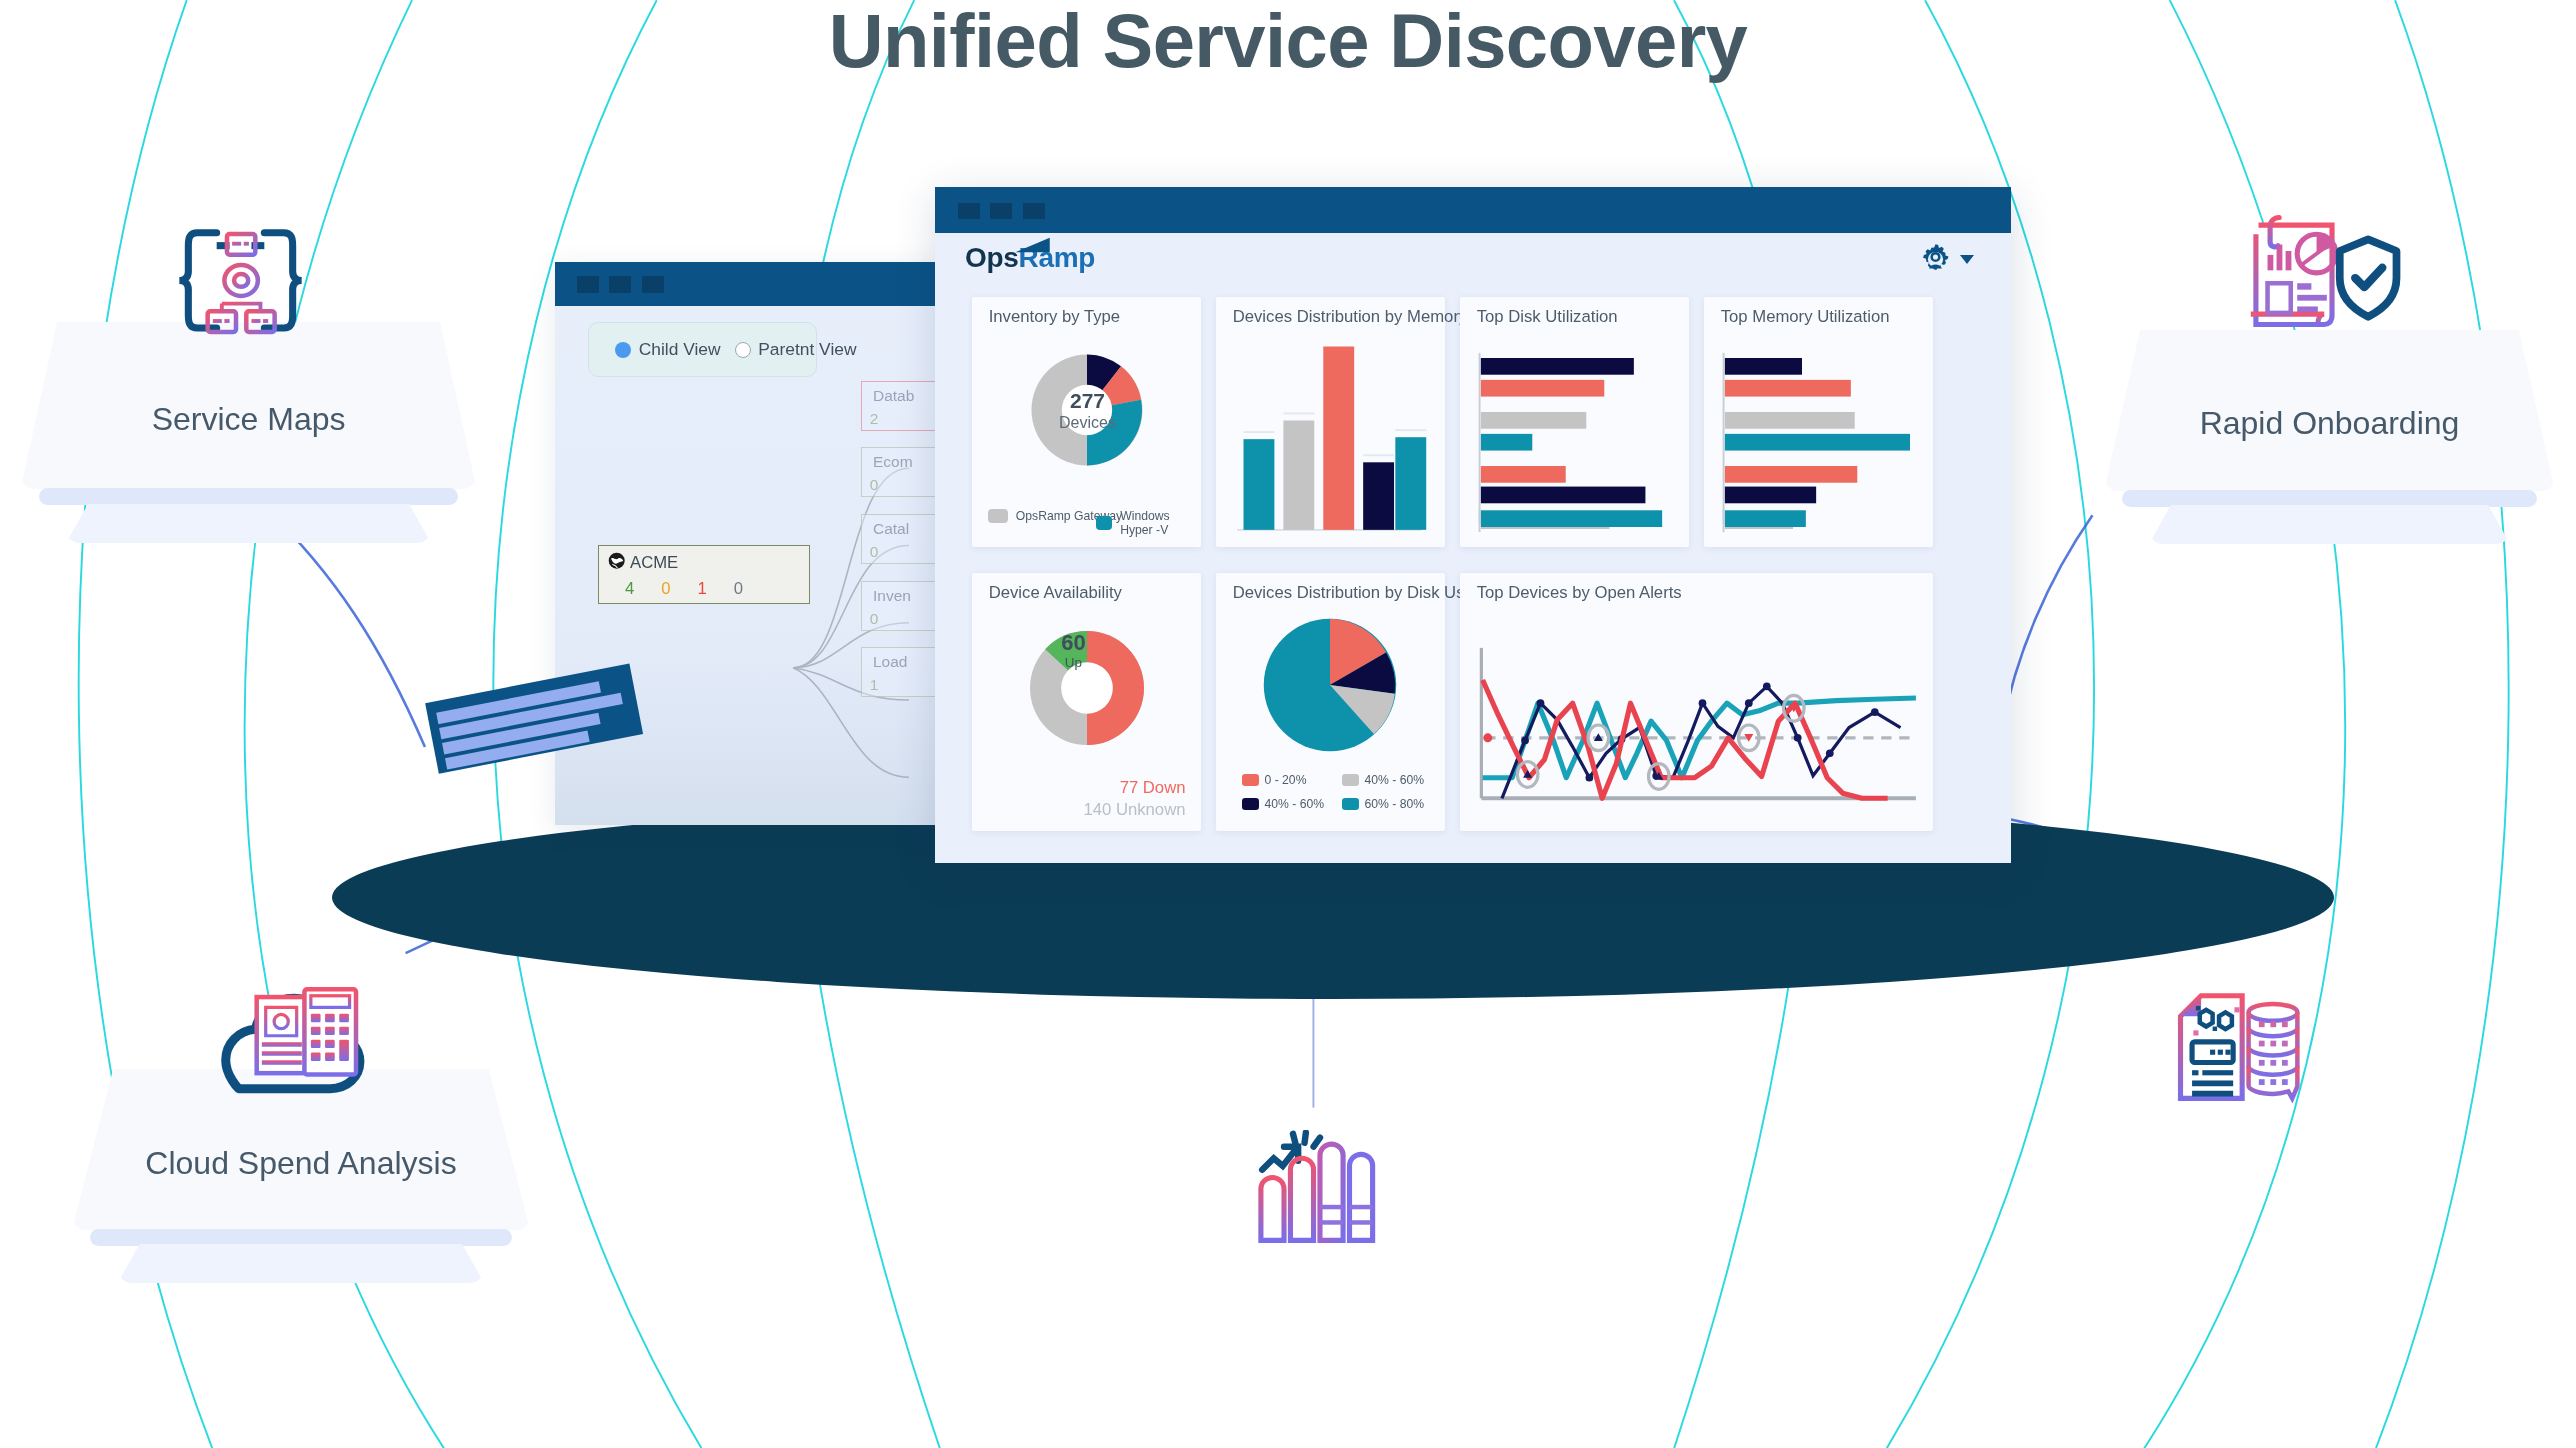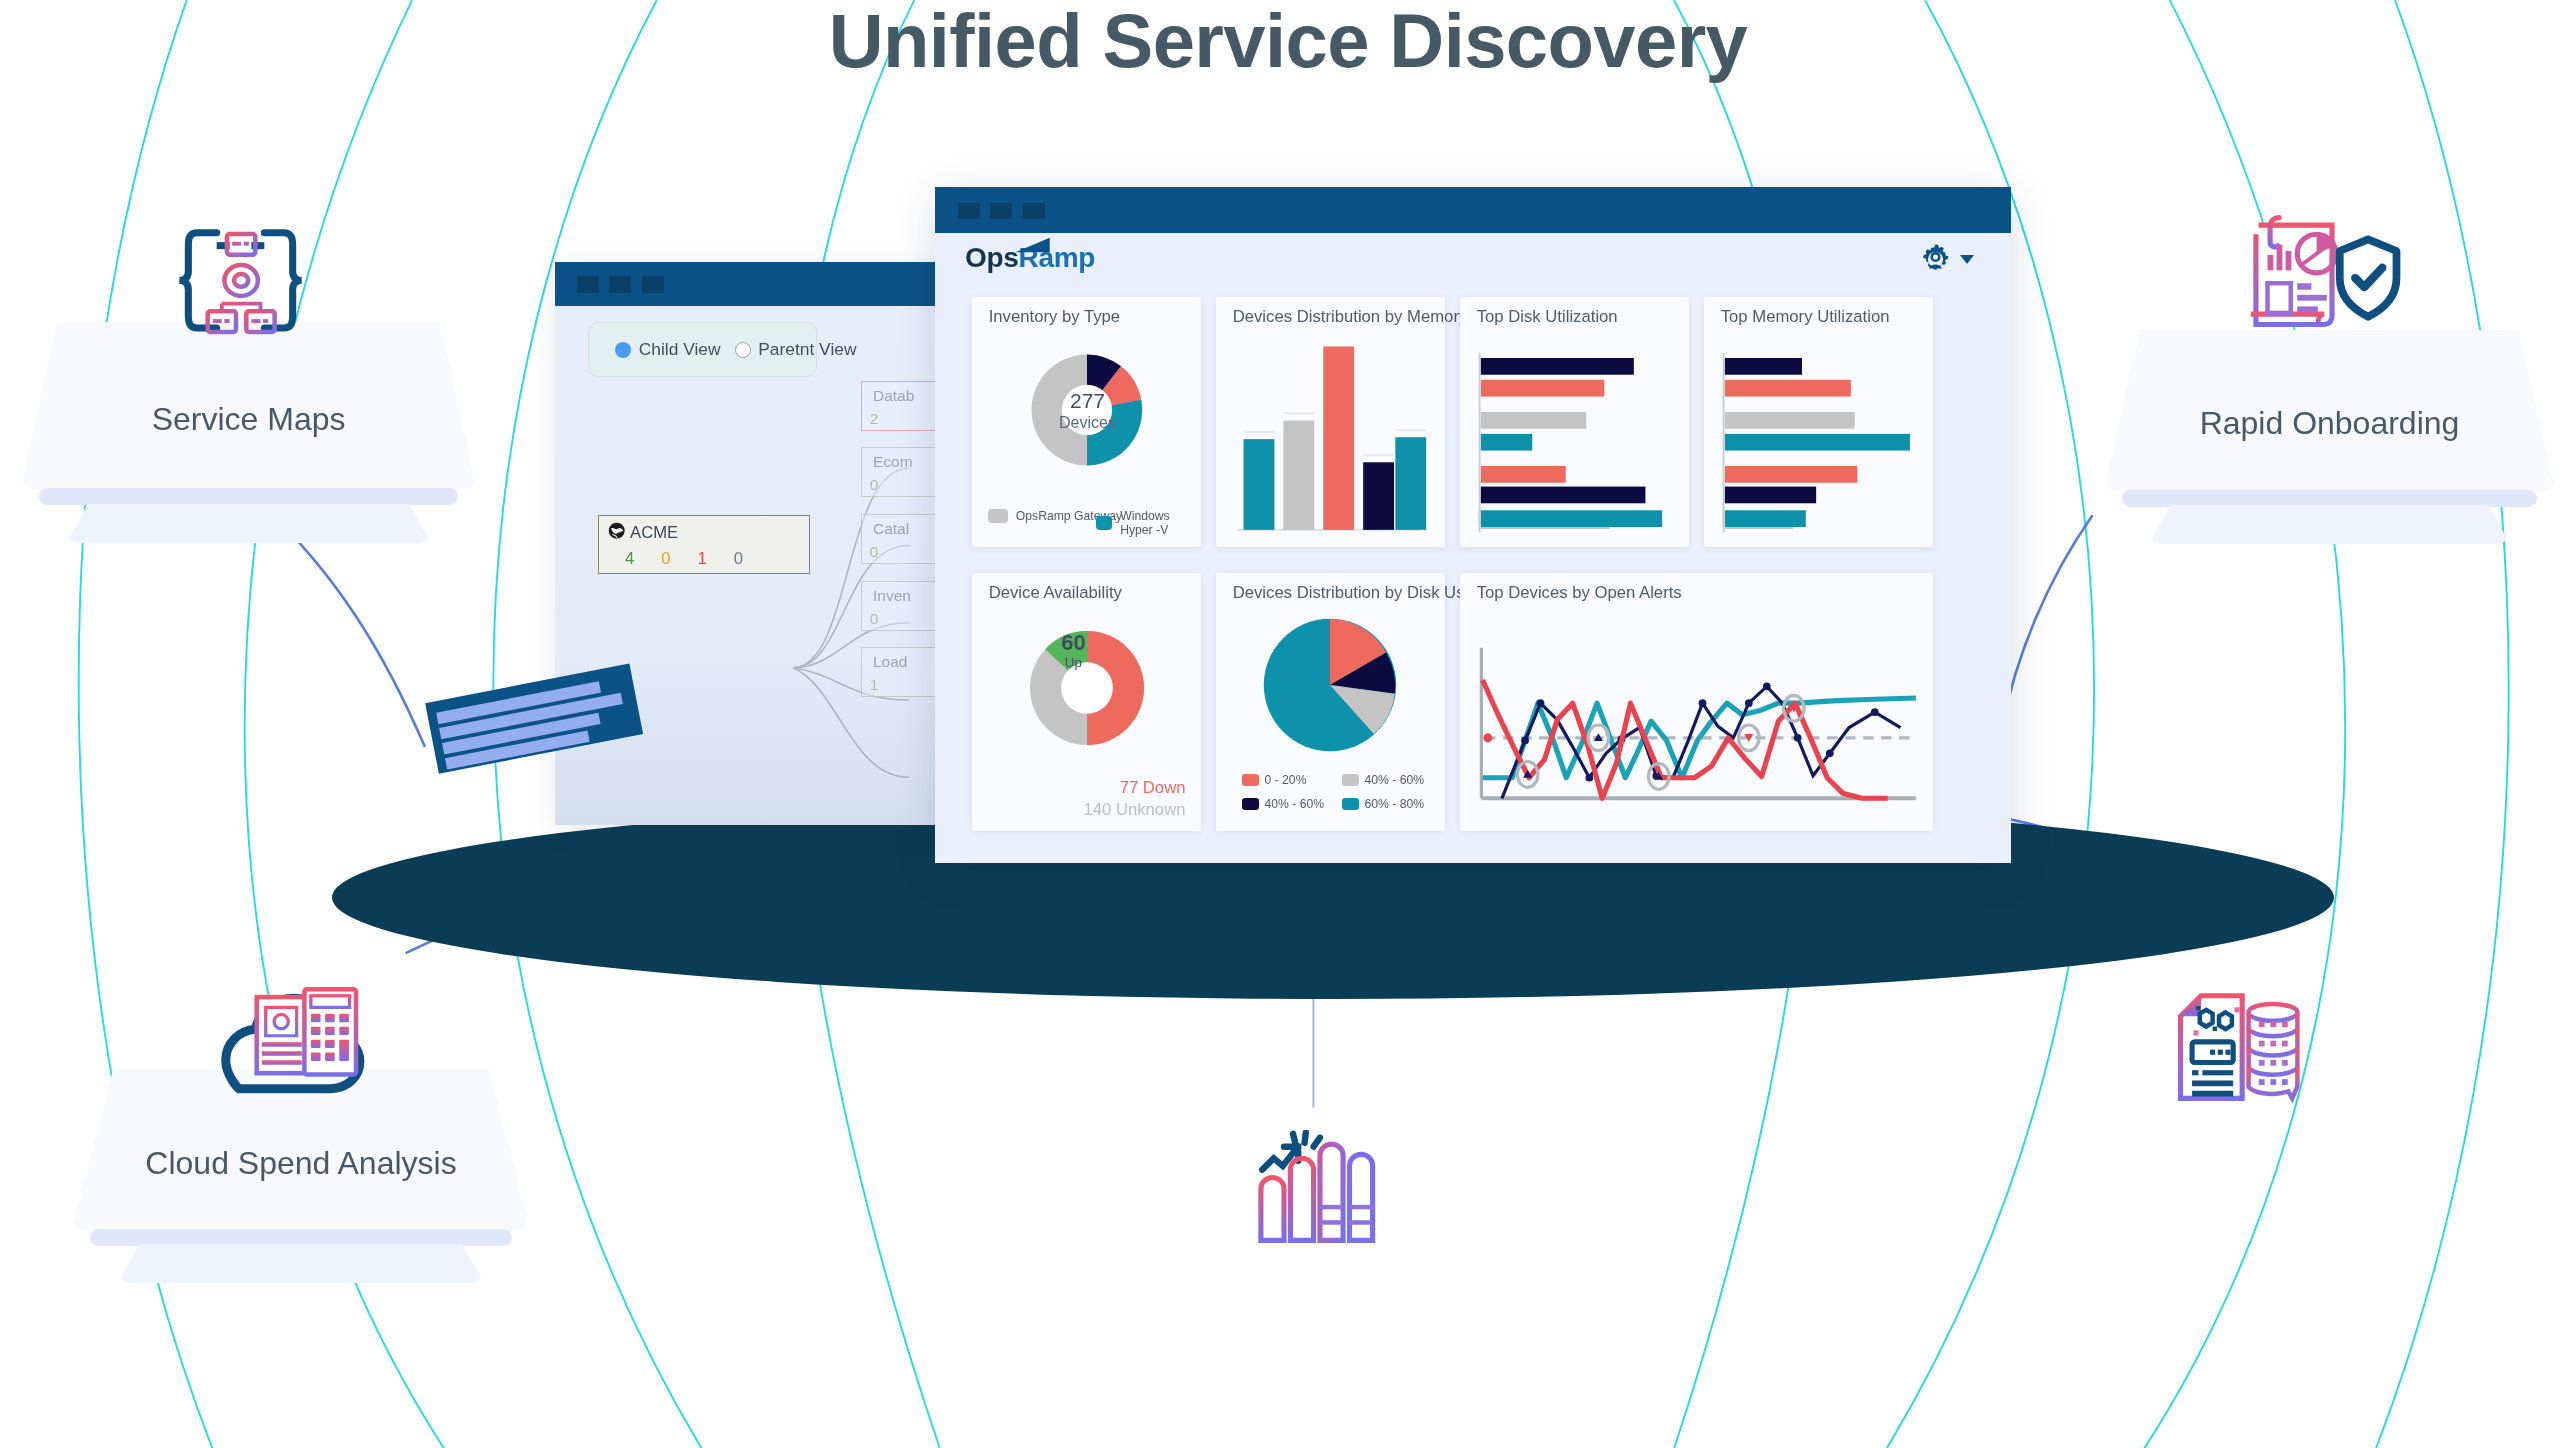--- a/index.html
+++ b/index.html
@@ -65,21 +65,21 @@
     background:#e2f0f2;border:1.3px solid #cfe2e6;border-radius:10.3px;
     display:flex;align-items:center;gap:14px;padding-left:26px;box-sizing:border-box;
   }
   .radio{display:flex;align-items:center;gap:7.7px;}
   .radio .rdot{width:16px;height:16px;border-radius:50%;}
   .rdot.on{background:#4a9bf0;}
   .rdot.off{background:#ffffff;border:1.3px solid #9aa6b3;box-sizing:border-box;}
   .radio span{font-size:17.4px;color:#41505e;white-space:nowrap;}
 
   .acme-node{
-    position:absolute;left:598px;top:515px;width:212px;height:59px;
+    position:absolute;left:598px;top:545px;width:212px;height:59px;
     background:#f0f0ec;border:1.3px solid #7b8a63;box-sizing:border-box;text-align:center;
   }
   .acme-title{position:absolute;left:31px;top:7px;font-size:16.7px;color:#3d4a57;}
   .acme-globe{position:absolute;left:9px;top:6.4px;width:17.4px;height:17.4px;}
   .acme-counts{position:absolute;left:26px;top:33px;display:flex;gap:27px;font-size:16.7px;}
 
   .tree-node{
     position:absolute;width:76px;height:50px;box-sizing:border-box;
     background:rgba(233,240,252,.45);
   }
@@ -461,21 +461,21 @@
       <div class="card" style="left:37px;top:64px;width:229px;height:250px;">
         <div class="card-title">Inventory by Type</div>
         <svg style="position:absolute;left:41px;top:39px;" width="148" height="148" viewBox="0 0 200 200">
           <circle cx="100" cy="100" r="75" fill="#c4c4c4"></circle>
           <path d="M100 100 L 100 25 A 75 75 0 0 1 146 41 Z" fill="#0b0b42"></path>
           <path d="M100 100 L 146 41 A 75 75 0 0 1 173 86 Z" fill="#ef6a5e"></path>
           <path d="M100 100 L 173 86 A 75 75 0 0 1 100 175 Z" fill="#0e92ab"></path>
           <circle cx="100" cy="100" r="34" fill="#ffffff"></circle>
         </svg>
         <div style="position:absolute;left:115px;top:92px;width:0;text-align:center;">
-          <div style="width:129px;margin-left:-64px;font-size:21px;font-weight:normal;color:#3f4e5c;">277</div>
+          <div style="width:129px;margin-left:-64px;font-size:21px;font-weight:bold;color:#3f4e5c;">277</div>
           <div style="width:129px;margin-left:-64px;font-size:16px;color:#5b6a78;margin-top:1.3px;">Devices</div>
         </div>
         <div class="legend" style="left:15.5px;top:212px;">
           <div class="sw" style="background:#c4c4c4;"></div>
           <span>OpsRamp Gateway</span>
         </div>
         <div class="legend" style="left:124px;top:212px;">
           <div class="sw" style="background:#0e92ab;"></div>
           <span>Windows Hyper -V</span>
         </div>

